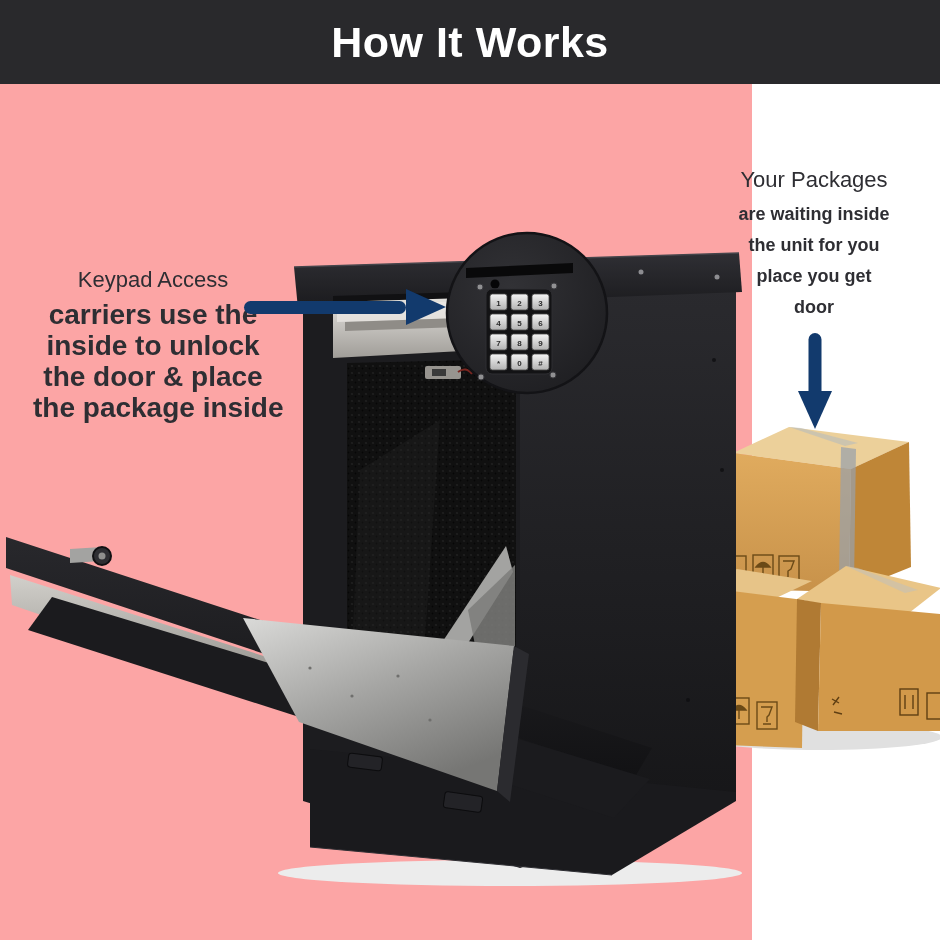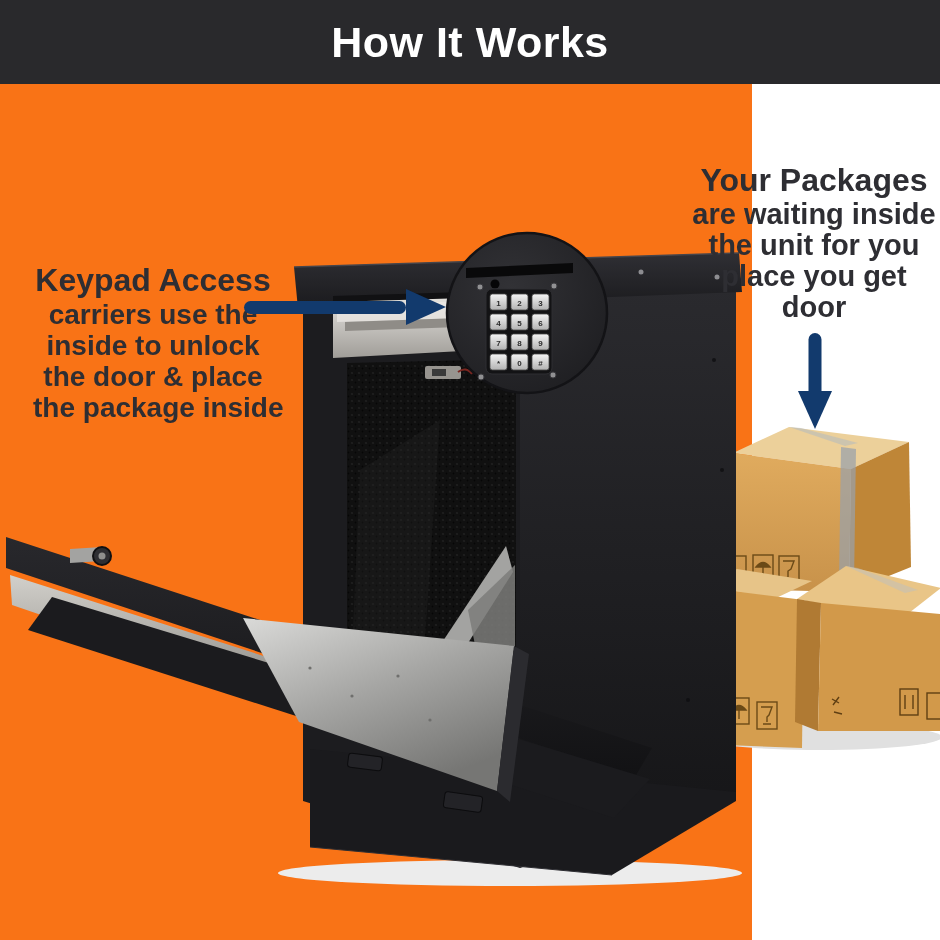--- a/index.html
+++ b/index.html
@@ -1,34 +1,34 @@
 <!DOCTYPE html>
 <html><head>
 <meta charset="utf-8">
 <style>
   html,body{margin:0;padding:0;}
   body{width:940px;height:940px;background:#ffffff;overflow:hidden;
        font-family:"Liberation Sans", sans-serif;}
-  .canvas{position:relative;width:752px;height:940px;background:#f97316;}
+  .canvas{position:relative;width:752px;height:940px;background:#fca5a5;}
 
   
   .header{position:absolute;left:0;top:0;width:940px;height:84px;
           background:#29292c;display:flex;align-items:center;justify-content:center;}
   .header h1{margin:0;color:#ffffff;font-size:43px;font-weight:bold;letter-spacing:.5px;}
 
   
   .stage-svg{position:absolute;left:0;top:0;width:940px;height:940px;}
 
   
   .note{position:absolute;font-weight:bold;color:#2e2e33;}
-  .note h2{margin:0 0 3px 0;font-size:32px;line-height:32px;font-weight:bold;}
+  .note h2{margin:0 0 3px 0;font-size:22px;line-height:32px;font-weight:normal;}
   .note .ln{font-size:28px;line-height:31px;white-space:nowrap;}
   .note-left{left:33px;top:264px;width:240px;text-align:center;}
   .note-right{left:688px;top:164px;width:252px;text-align:center;}
-  .note-right .ln{font-size:29px;}
+  .note-right .ln{font-size:18px;}
 
   
   .arrow{position:absolute;}
   .arrow-h{left:238px;top:286px;width:210px;height:42px;}
   .arrow-v{left:794px;top:329px;width:42px;height:104px;}
 </style>
 </head>
 <body>
 
 <div class="canvas">

